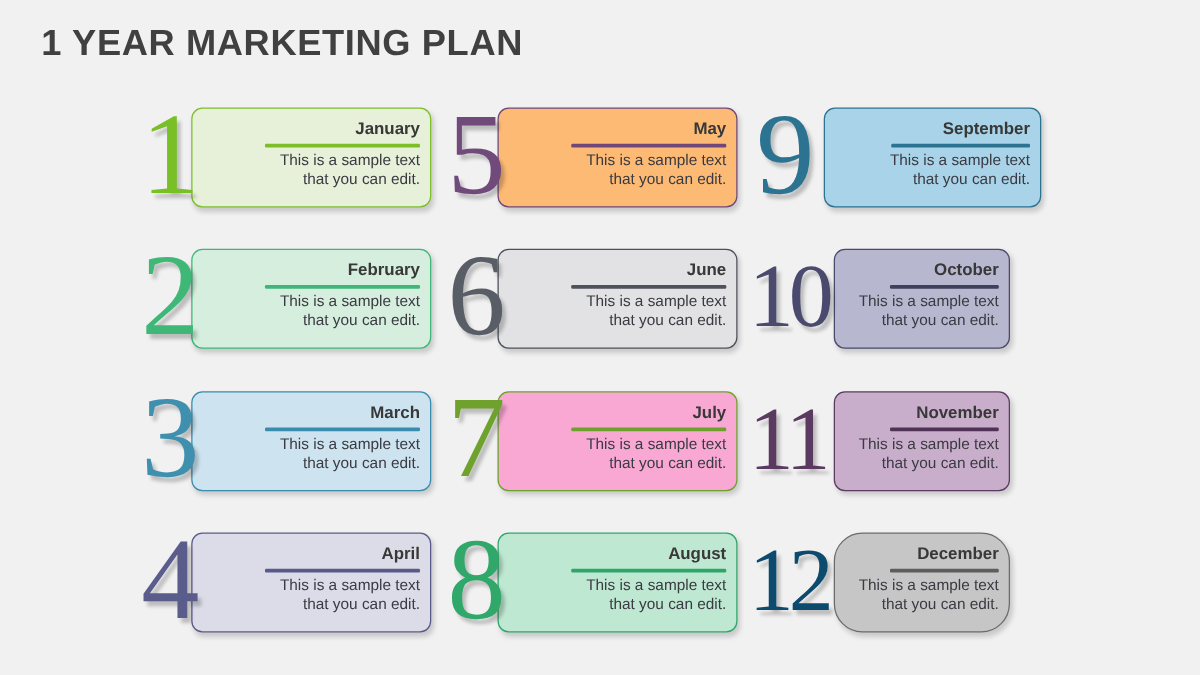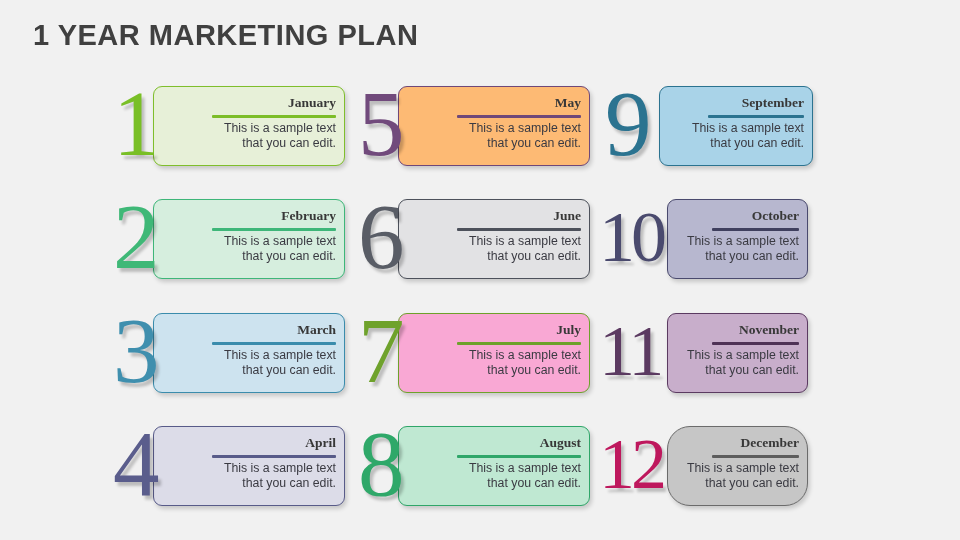--- a/index.html
+++ b/index.html
@@ -79,32 +79,31 @@
     left: 48px;
     width: 192px;
     height: 80px;
     border-radius: 9px;
     border: 1.6px solid #888;
     box-sizing: border-box;
     z-index: 1;
     box-shadow: 2px 3px 4px rgba(0,0,0,0.17);
     padding: 5px 8px 5px 10px;
   }
-  .card.wide-offset { left: 62px; width: 154px; }
+  .card.wide-offset { left: 62px; width: 174px; }
   .card.wide-offset2 { left: 70px; width: 141px; }
 
   .month {
     text-align: right;
     font-size: 13.5px;
     font-weight: bold;
     color: #383838;
     line-height: 19px;
     margin-top: 1px;
     white-space: nowrap;
-    font-family: Liberation Serif, serif;
   }
 
   .divider {
     height: 2.6px;
     margin: 3px 0 3px auto;
     width: 72%;
     border-radius: 1px;
   }
 
   .body-text {
@@ -242,18 +241,18 @@
       <div class="numeral wide" style="color: rgb(91, 58, 97); text-shadow: rgba(0, 0, 0, 0.22) 3px 4px 3px;">11</div>
     </div>
 
     <div class="item r3">
       <div class="card wide-offset2" style="background: rgb(198, 198, 198); border-color: rgb(107, 107, 107); border-radius: 23px;">
         <div class="month">December</div>
         <div class="divider" style="background: rgb(93, 93, 93);"></div>
         <div class="body-text">This is a sample text
 that you can edit.</div>
       </div>
-      <div class="numeral wide" style="color: #be185d; text-shadow: rgba(0, 0, 0, 0.22) 3px 4px 3px;">12</div>
+      <div class="numeral wide" style="color: #0c4a6e; text-shadow: rgba(0, 0, 0, 0.22) 3px 4px 3px;">12</div>
     </div>
 
   </div>
 
 </div>
 
 </body></html>

